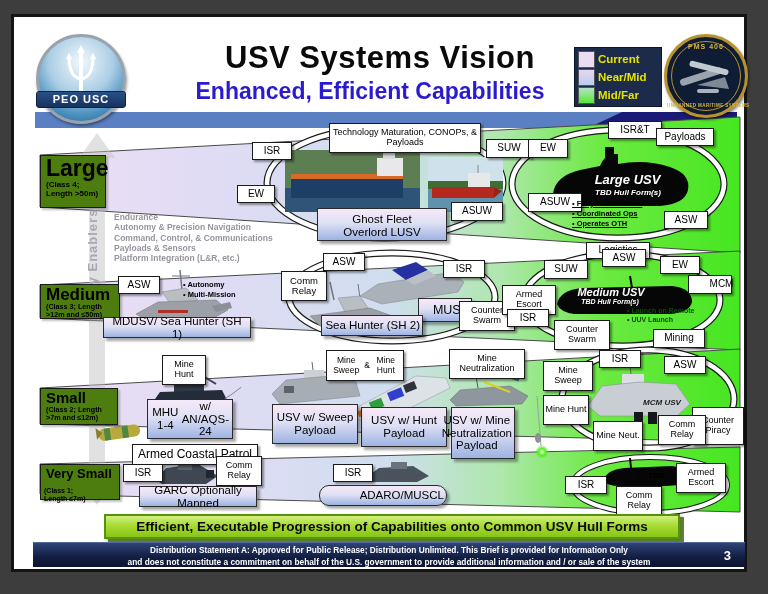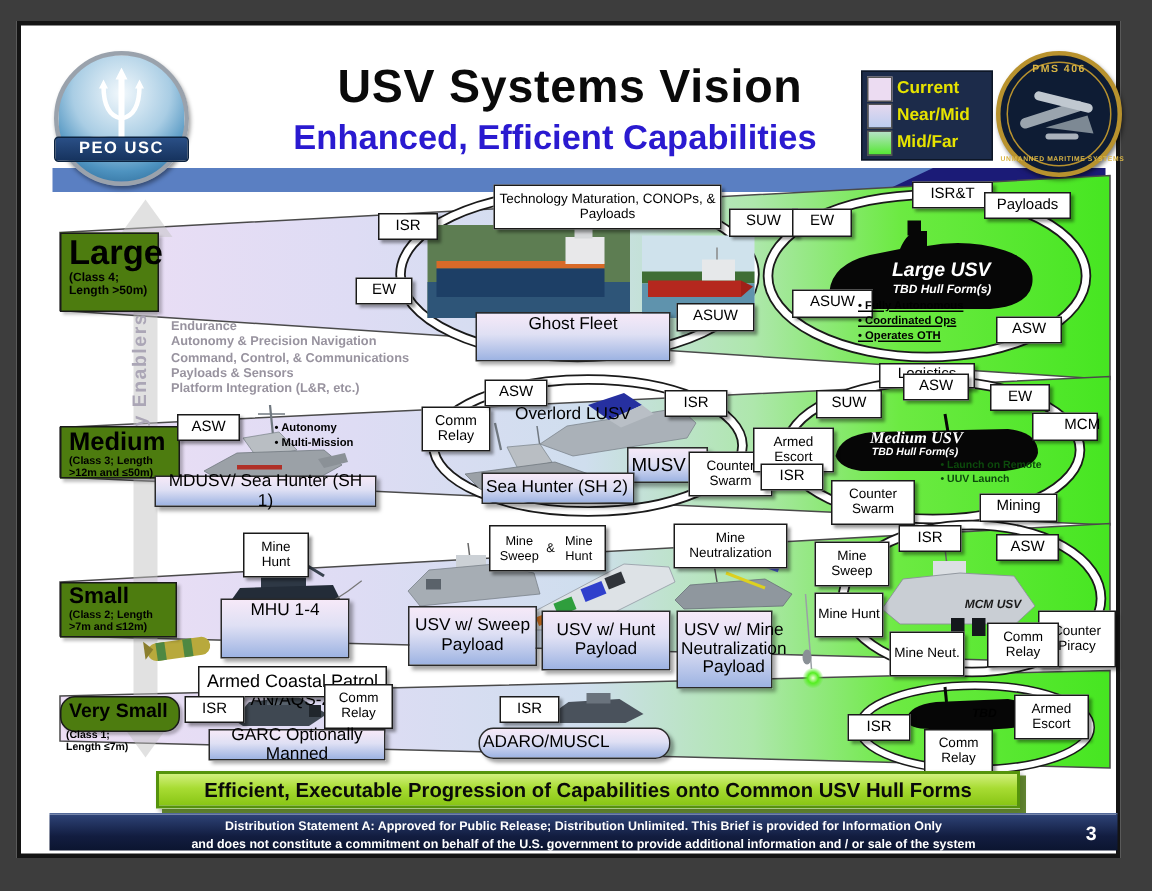--- a/index.html
+++ b/index.html
@@ -5,24 +5,24 @@
   html,body{margin:0;padding:0;}
   .screen{position:relative;width:768px;height:594px;background:#3d3d3d;font-family:"Liberation Sans",sans-serif;overflow:hidden;}
   .slide{position:absolute;left:11px;top:14px;width:730px;height:552px;background:#fff;border:3px solid #141414;}
   .abs{position:absolute;}
   svg.layer{position:absolute;left:0;top:0;}
   
   .tag{position:absolute;display:flex;align-items:center;justify-content:center;text-align:center;
        background:#fff;border:1px solid #1a1a1a;font-weight:normal;font-size:9px;line-height:1.08;
        box-shadow:2px 2px 2px rgba(0,0,0,.4);color:#000;padding:1px;box-sizing:border-box;}
   
-  .plat{position:absolute;display:flex;align-items:center;justify-content:space-between;text-align:center;
+  .plat{position:absolute;display:flex;align-items:center;justify-content:flex-end;text-align:center;
         background:linear-gradient(180deg,#f6e9f8 0%,#dfe0f4 45%,#9db3e2 100%);
         border:1px solid #2a2a2a;font-size:11.5px;line-height:1.12;color:#000;
-        box-shadow:2.5px 2.5px 2.5px rgba(0,0,0,.35);padding:1px 2px;box-sizing:border-box;gap:47px;}
+        box-shadow:2.5px 2.5px 2.5px rgba(0,0,0,.35);padding:1px 2px;box-sizing:border-box;}
   .band-box{position:absolute;background:#4d7c0f;border:1.4px solid #1a1a1a;box-sizing:border-box;
             padding:1px 0 0 5px;box-shadow:2px 2px 2px rgba(0,0,0,.25);}
   .band-title{font-weight:bold;color:#000;}
   .band-class{font-weight:bold;font-size:8px;line-height:1.15;color:#000;}
   .sil-name{position:absolute;color:#fff;font-style:italic;font-weight:bold;text-align:center;}
   .bullets{position:absolute;font-weight:bold;color:#000;}
   .title{position:absolute;left:180px;top:40px;width:400px;text-align:center;font-size:31px;font-weight:bold;color:#0a0a0a;letter-spacing:.5px;}
   .subtitle{position:absolute;left:140px;top:78px;width:460px;text-align:center;font-size:23px;font-weight:bold;color:#2a1ad0;}
   .legend{position:absolute;left:574px;top:47px;width:88px;background:#1c2b4a;border:1px solid #0d1626;padding:2px 3px;box-sizing:border-box;}
   .legend-row{display:flex;align-items:center;height:18px;}
@@ -341,38 +341,38 @@
   <div class="tag" style="left:443px;top:260px;width:42px;height:18px;font-size:10px;">ISR</div>
   <div class="plat" style="left:418px;top:298px;width:54px;height:24px;font-size:12.5px;">MUSV</div>
   <div class="tag" style="left:459px;top:301px;width:56px;height:30px;">Counter Swarm</div>
   <div class="plat" style="left:321px;top:315px;width:102px;height:21px;">Sea Hunter (SH 2)</div>
 
   <div class="tag" style="left:502px;top:285px;width:54px;height:30px;">Armed Escort</div>
   <div class="tag" style="left:544px;top:260px;width:44px;height:19px;font-size:10px;">SUW</div>
   <div class="tag" style="left:602px;top:249px;width:44px;height:18px;font-size:10px;">ASW</div>
   <div class="tag" style="left:660px;top:256px;width:40px;height:18px;font-size:10px;">EW</div>
   <div class="tag" style="left:688px;top:275px;width:44px;height:19px;font-size:10px;padding-left:24px;">MCM</div>
-  <div class="sil-name" style="left:556px;top:286px;width:110px;font-size:11px;font-family:Liberation Serif, serif;">Medium USV</div>
+  <div class="sil-name" style="left:556px;top:286px;width:110px;font-size:11px;">Medium USV</div>
   <div class="sil-name" style="left:560px;top:298px;width:100px;font-size:7px;">TBD Hull Form(s)</div>
   <div class="tag" style="left:507px;top:309px;width:42px;height:18px;font-size:10px;">ISR</div>
   <div class="tag" style="left:554px;top:320px;width:56px;height:30px;">Counter Swarm</div>
   <div class="bullets" style="left:627px;top:306px;font-size:7px;line-height:1.35;color:#0c4a0c;">
     <div>• Launch on Remote</div>
     <div>• UUV Launch</div>
   </div>
   <div class="tag" style="left:653px;top:329px;width:52px;height:19px;font-size:10px;">Mining</div>
 
   <div class="band-box" style="left:40px;top:388px;width:78px;height:37px;">
     <div class="band-title" style="font-size:15px;line-height:1.05;">Small</div>
     <div class="band-class" style="font-size:7.2px;">(Class 2; Length</div>
     <div class="band-class" style="font-size:7.2px;">&gt;7m and ≤12m)</div>
   </div>
 
   <div class="tag" style="left:162px;top:355px;width:44px;height:30px;">Mine Hunt</div>
-  <div class="plat" style="left:147px;top:399px;width:86px;height:40px;flex-direction:column;">
+  <div class="plat" style="left:147px;top:399px;width:86px;height:40px;flex-direction:row;">
     <div>MHU 1-4</div>
     <div>w/ AN/AQS-24</div>
   </div>
   <div class="tag" style="left:132px;top:444px;width:126px;height:21px;font-size:12px;">Armed Coastal Patrol</div>
 
   <div class="tag" style="left:326px;top:350px;width:78px;height:31px;font-size:8.5px;">
     <span style="width:32px;display:inline-block;">Mine Sweep</span>
     <span style="padding:0 2px;">&amp;</span>
     <span style="width:28px;display:inline-block;">Mine Hunt</span>
   </div>
@@ -383,21 +383,21 @@
 
   <div class="tag" style="left:543px;top:361px;width:50px;height:30px;">Mine Sweep</div>
   <div class="tag" style="left:599px;top:350px;width:42px;height:18px;font-size:10px;">ISR</div>
   <div class="tag" style="left:664px;top:356px;width:42px;height:18px;font-size:10px;">ASW</div>
   <div class="tag" style="left:692px;top:377px;width:52px;height:38px;margin-top:30px;">Counter Piracy</div>
   <div class="tag" style="left:543px;top:395px;width:46px;height:30px;">Mine Hunt</div>
   <div class="sil-name" style="left:630px;top:398px;width:64px;font-size:8px;color:#1a1a1a;">MCM USV</div>
   <div class="tag" style="left:593px;top:421px;width:50px;height:30px;">Mine Neut.</div>
   <div class="tag" style="left:658px;top:415px;width:48px;height:30px;">Comm Relay</div>
 
-  <div class="band-box" style="left:40px;top:464px;width:80px;height:24px;padding-top:2px;border-radius:10px;">
+  <div class="band-box" style="left:40px;top:464px;width:80px;height:36px;padding-top:2px;">
     <div class="band-title" style="font-size:13px;line-height:1;">Very Small</div>
   </div>
   <div class="abs" style="left:44px;top:487px;font-weight:bold;font-size:7px;line-height:1.2;color:#000;">
     <div>(Class 1;</div>
     <div>Length ≤7m)</div>
   </div>
 
   <div class="tag" style="left:123px;top:464px;width:40px;height:18px;font-size:10px;">ISR</div>
   <div class="tag" style="left:216px;top:456px;width:46px;height:30px;">Comm Relay</div>
   <div class="plat" style="left:139px;top:486px;width:118px;height:21px;">GARC Optionally Manned</div>

